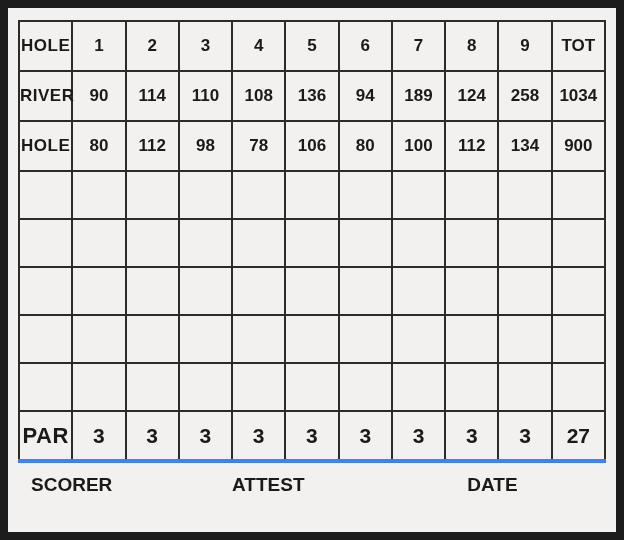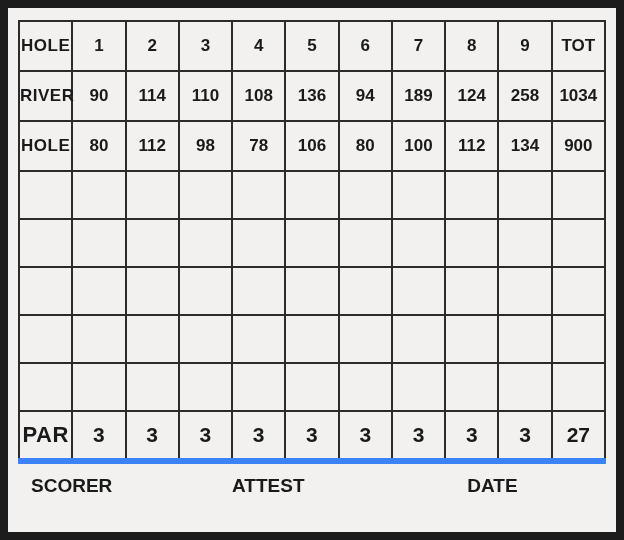--- a/index.html
+++ b/index.html
@@ -67,21 +67,21 @@
   }
   tr.par td {
     font-size: 21px;
   }
   tr.par td.label {
     font-size: 22px;
   }
   
   tr.footer td {
     border: none;
-    border-top: 6px solid #3b82f6;
+    border-top: 4px solid #3b82f6;
     height: 46px;
     font-size: 19px;
     font-weight: bold;
     color: #1a1a1a;
   }
   tr.footer td.scorer {
     text-align: left;
     padding-left: 12px;
   }
   tr.footer td.attest {

